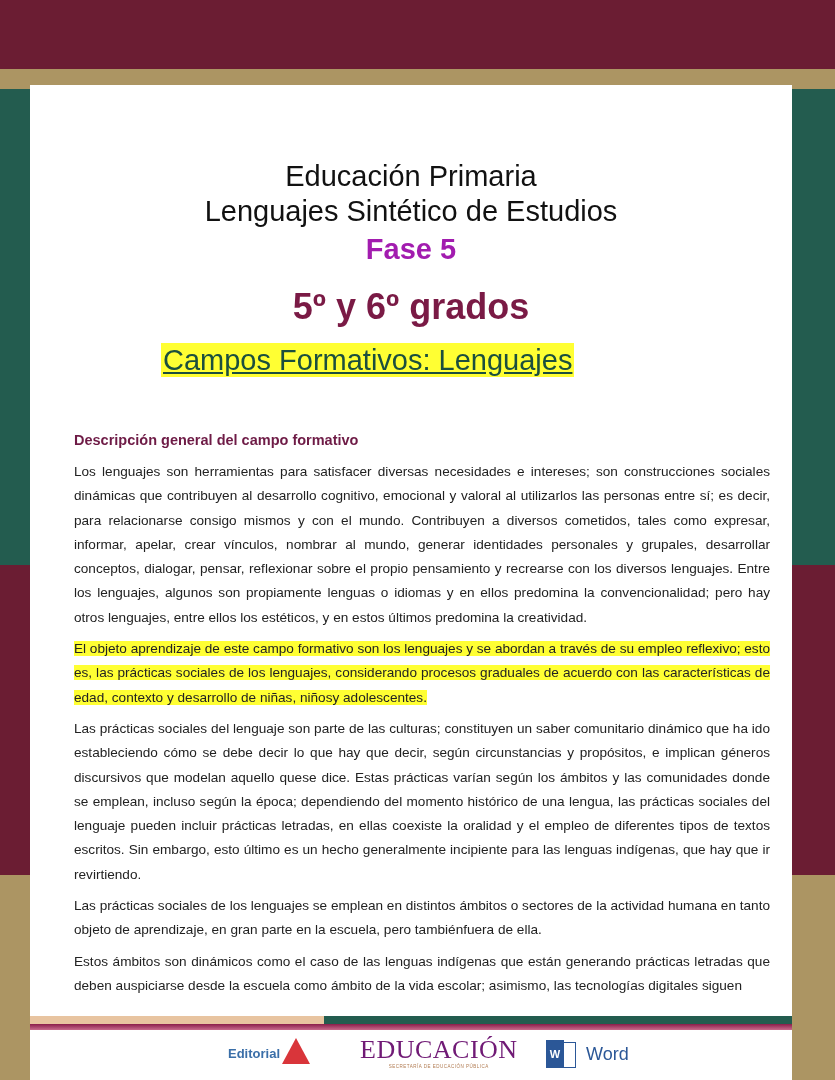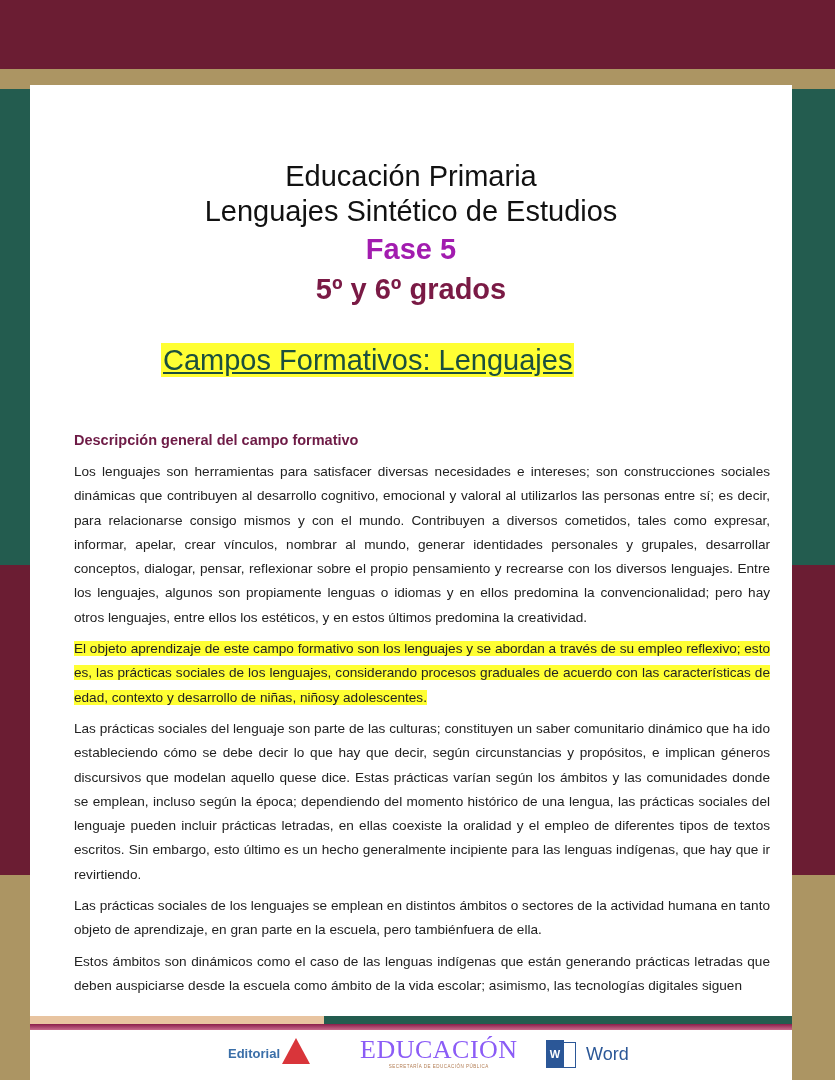--- a/index.html
+++ b/index.html
@@ -11,36 +11,36 @@
   .side.left { left:0; }
   .side.right { left:792px; width:43px; }
   .seg-teal { top:89px; height:476px; background:#235c4f; }
   .seg-maroon { top:565px; height:310px; background:#6b1d33; }
   .seg-gold { top:875px; height:205px; background:#ac9563; }
   .page { position:absolute; left:30px; top:85px; width:762px; height:909px; background:#ffffff; }
   .title-block { position:absolute; left:0; top:74px; width:100%; text-align:center; }
   .t1 { font-size:29px; color:#111; line-height:35px; margin:0; }
   .t2 { font-size:29px; color:#111; line-height:35px; margin:0; }
   .t3 { font-size:29px; color:#a21caf; font-weight:bold; line-height:40px; margin:0; }
-  .t4 { font-size:29px; color:#7a1a45; font-weight:bold; line-height:40px; margin:0; }
+  .t4 { font-size:36px; color:#7a1a45; font-weight:bold; line-height:40px; margin:18px; }
   .campo { position:absolute; left:131px; top:258px; font-size:29px; color:#1b4f3e; background:#ffff33; text-decoration:underline; line-height:34px; padding:0 2px; }
   .section-heading { position:absolute; left:44px; top:347px; font-size:14.5px; font-weight:bold; color:#6e1b46; }
   .body { position:absolute; left:44px; top:375px; width:696px; font-size:13.6px; color:#222; line-height:24.3px; text-align:justify; }
   .body p { margin:0 0 7px 0; }
   .hl { background:#ffff33; }
   .footer-stripes { position:absolute; left:30px; top:1016px; width:762px; height:12px; }
   .fs-peach { position:absolute; left:0; top:0; width:294px; height:8px; background:#e8c4a0; }
   .fs-teal { position:absolute; left:294px; top:0; width:468px; height:8px; background:#235c4f; }
   .fs-maroon { position:absolute; left:0; top:8px; width:762px; height:6px; background:linear-gradient(#8a1d4a,#c86b8c); }
   .footer-logos { position:absolute; left:0; top:1036px; width:835px; height:40px; }
   .logo-editorial { position:absolute; left:228px; top:4px; display:flex; align-items:center; }
   .logo-editorial .txt { font-size:13px; color:#3a6ea8; font-weight:bold; }
   .logo-editorial .md { margin-left:2px; width:0; height:0; border-left:14px solid transparent; border-right:14px solid transparent; border-bottom:26px solid #d9353a; position:relative; top:-2px; }
   .logo-edu { position:absolute; left:360px; top:0; text-align:center; }
-  .logo-edu .big { font-family:"Liberation Serif", serif; font-size:26px; color:#8b5cf6; letter-spacing:0.5px; line-height:28px; }
+  .logo-edu .big { font-family:"Liberation Serif", serif; font-size:26px; color:#701a75; letter-spacing:0.5px; line-height:28px; }
   .logo-edu .small { font-size:4.5px; color:#b07a50; letter-spacing:0.5px; }
   .logo-word { position:absolute; left:546px; top:4px; display:flex; align-items:center; }
   .logo-word .icon { width:30px; height:28px; position:relative; }
   .logo-word .icon .sheet { position:absolute; left:10px; top:2px; width:18px; height:24px; background:#fff; border:1px solid #2b5797; }
   .logo-word .icon .w { position:absolute; left:0; top:0; width:18px; height:28px; background:#2b5797; color:#fff; font-size:11px; font-weight:bold; text-align:center; line-height:28px; }
   .logo-word .txt { font-size:18px; color:#2b5797; margin-left:10px; }
 </style>
 </head>
 <body>
 

